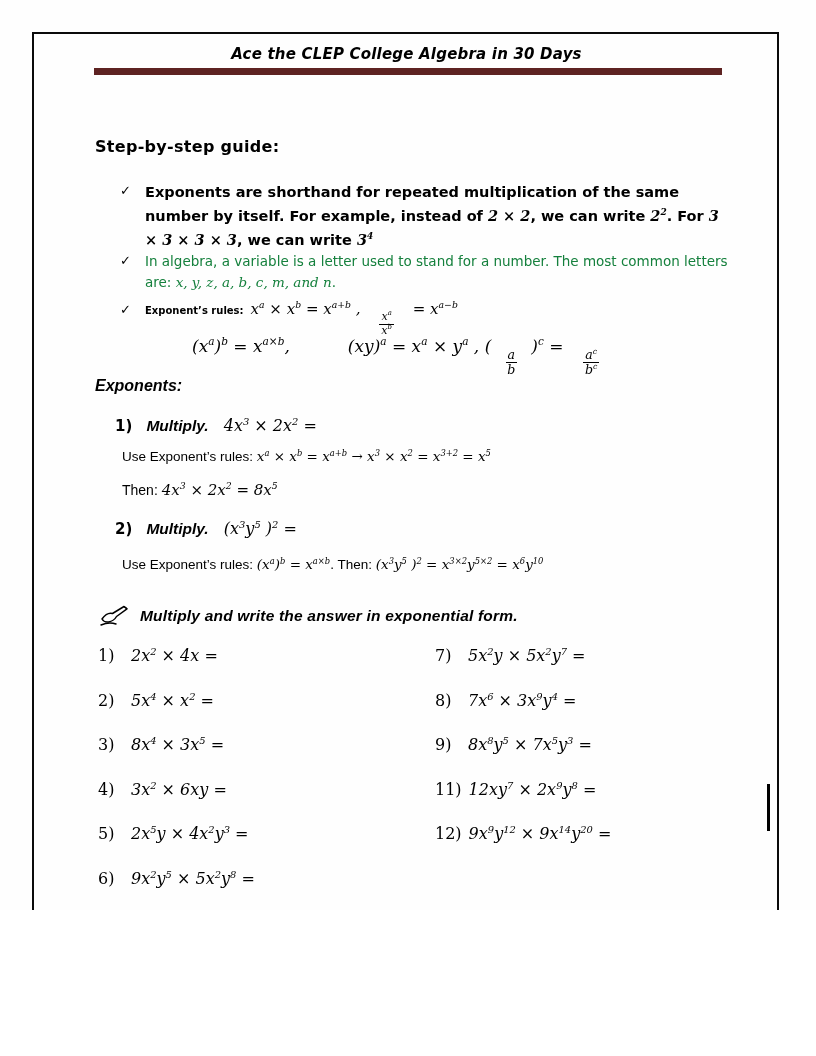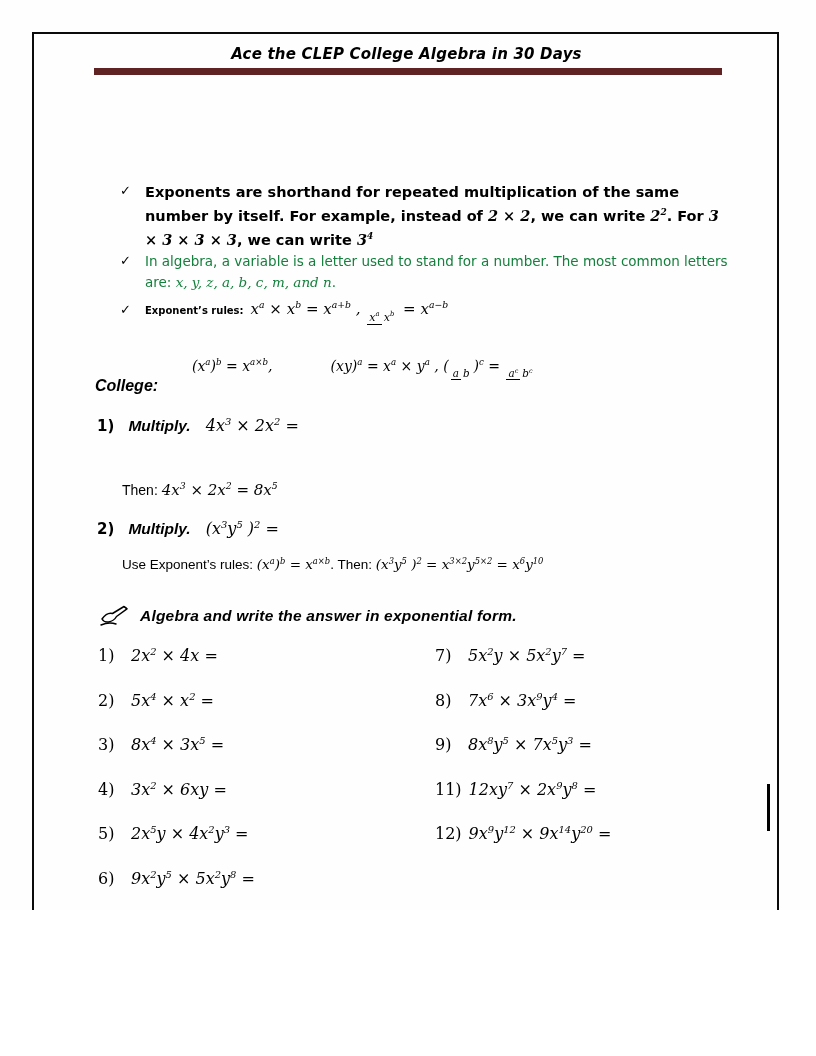--- a/index.html
+++ b/index.html
@@ -24,32 +24,32 @@
 
   .bullet { position:absolute; left:120px; display:flex; }
   .check { flex:none; width:25px; font-size:13px; padding-top:2px; }
   .bullet1 { top:181px; width:606px; }
   .bullet1 .btext { font-weight:bold; font-size:14.5px; line-height:1.6; }
   .bullet2 { top:251px; width:612px; }
   .bullet2 .btext { font-weight:normal; font-size:13.5px; line-height:1.52; color:#15803d; }
   .bullet3 { top:300px; align-items:baseline; }
   .rules-label { font-weight:bold; font-size:10px; margin-right:7px; white-space:nowrap; }
   .rules-math  { font-size:15px; white-space:nowrap; }
-  .rules-line2 { position:absolute; left:192px; top:356px; font-size:14px; white-space:nowrap; }
+  .rules-line2 { position:absolute; left:192px; top:336px; font-size:17px; white-space:nowrap; }
   .gap { display:inline-block; width:58px; }
 
   .m { font-family:"DejaVu Serif", serif; font-style:italic; }
   sup { font-size:0.62em; line-height:0; vertical-align:super; }
   .red-x { color:var(--hl,#e04a50); }
-  .frac { display:inline-flex; flex-direction:row; align-items:center; vertical-align:-0.55em; font-size:0.74em; line-height:1.12; margin:0 2px; }
+  .frac { display:inline-flex; flex-direction:column; align-items:center; vertical-align:-0.55em; font-size:0.74em; line-height:1.12; margin:0 14px; }
   .frac .num { border-bottom:1.3px solid #000; padding:0 2px; }
-  .frac .den { padding:12px 2px; }
+  .frac .den { padding:0 2px; }
 
   .examples-heading { position:absolute; left:95px; top:377px; font-family:"Liberation Sans", sans-serif; font-weight:bold; font-style:italic; font-size:16px; }
-  .ex-line { position:absolute; left:97px; font-size:16px; white-space:nowrap; }
+  .ex-line { position:absolute; left:115px; font-size:16px; white-space:nowrap; }
   .ex-line .exnum { font-weight:bold; font-size:15px; margin-right:9px; }
   .ex-line .exlabel { font-family:"Liberation Sans", sans-serif; font-weight:bold; font-style:italic; font-size:15.5px; margin-right:10px; }
   .ex1-line { top:416px; } .ex2-line { top:519px;text-align:center; }
   .work { position:absolute; left:122px; font-family:"Liberation Sans", sans-serif; font-size:13.5px; white-space:nowrap; }
   .work .m { font-size:13.5px; }
   .ex1-work { top:448px; } .ex1-then { top:481px; font-size:14px; } .ex1-then .m { font-size:15px; }
   .ex2-work { top:556px; }
 
   .instruction { position:absolute; left:98px; top:604px; display:flex; align-items:center; }
   .pen-icon { flex:none; width:34px; height:24px; margin-right:8px; }
@@ -74,20 +74,21 @@
 </style>
 </head>
 <body>
 
 <div class="page">
   <div class="frame"></div>
 
   <div class="book-header">Ace the CLEP College Algebra in 30 Days</div>
   <div class="header-rule" style="background: rgb(94, 35, 34);"></div>
 
+  <div class="guide-heading">Step-by-step guide:</div>
 
   <div class="bullet bullet1">
     <span class="check">✓</span>
     <span class="btext">Exponents are shorthand for repeated multiplication of the same number by itself. For example, instead of <span class="m">2 × 2</span>, we can write <span class="m">2<sup>2</sup></span>. For <span class="m">3 × 3 × 3 × 3</span>, we can write <span class="m">3<sup>4</sup></span></span>
   </div>
 
   <div class="bullet bullet2">
     <span class="check">✓</span>
     <span class="btext">In algebra, a variable is a letter used to stand for a number. The most common letters are: <span class="m">x, y, z, a, b, c, m, and n</span>.</span>
   </div>
@@ -102,43 +103,44 @@
   </div>
 
   <div class="rules-line2"><span><span class="m">(x<sup>a</sup>)<sup>b</sup> = x<sup>a×b</sup>,</span></span><span class="gap"></span><span><span class="m">(xy)<sup>a</sup> = x<sup>a</sup> × y<sup>a</sup> , (</span></span><span class="frac">
         <span class="num"><span class="m">a</span></span>
         <span class="den"><span class="m">b</span></span>
       </span><span><span class="m">)<sup>c</sup> = </span></span><span class="frac">
         <span class="num"><span class="m">a<sup>c</sup></span></span>
         <span class="den"><span class="m">b<sup>c</sup></span></span>
       </span></div>
 
-  <div class="examples-heading">College:</div>
+  <div class="examples-heading">Exponents:</div>
 
   <div class="ex-line ex1-line">
     <span class="exnum">1)</span>
     <span class="exlabel">Multiply.</span>
     <span><span class="m">4x<sup>3</sup> × 2x<sup>2</sup> =</span></span>
   </div>
+  <div class="work ex1-work">Use Exponent’s rules: <span class="m">x<sup>a</sup> × x<sup>b</sup> = x<sup>a+b</sup>  → x<sup>3</sup> × x<sup>2</sup> = x<sup>3+2</sup> = x<sup>5</sup></span></div>
   <div class="work ex1-then">Then: <span class="m">4x<sup>3</sup> × 2x<sup>2</sup> = 8x<sup>5</sup></span></div>
 
   <div class="ex-line ex2-line">
     <span class="exnum">2)</span>
     <span class="exlabel">Multiply.</span>
     <span><span class="m">(x<sup>3</sup>y<sup>5</sup> )<sup>2</sup> =</span></span>
   </div>
   <div class="work ex2-work">Use Exponent’s rules: <span class="m">(x<sup>a</sup>)<sup>b</sup> = x<sup>a×b</sup></span>. Then: <span class="m">(x<sup>3</sup>y<sup>5</sup> )<sup>2</sup> = x<sup>3×2</sup>y<sup>5×2</sup> = x<sup>6</sup>y<sup>10</sup></span></div>
 
   <div class="instruction">
     <svg class="pen-icon" viewBox="0 0 34 24">
       <path d="M4 15 Q9 8 14.5 9.5 L26 2.5 L29 4.8 L18.5 12.5 Q16 17 10.5 18 Q6 18.6 4 15 Z" fill="#fff" stroke="#000" stroke-width="1.5" stroke-linejoin="round"></path>
       <path d="M26 2.5 L29 4.8" stroke="#000" stroke-width="1.2"></path>
       <path d="M3 21 Q11 17.5 18 20" fill="none" stroke="#000" stroke-width="1.4" stroke-linecap="round"></path>
     </svg>
-    <span class="itext">Algebra and write the answer in exponential form.</span>
+    <span class="itext">Multiply and write the answer in exponential form.</span>
   </div>
 
   <div class="problems">
     <div class="problem">
         <span class="pnum">1)</span>
         <span class="pexpr"><span class="m">2x<sup>2</sup> × 4x =</span></span>
       </div>
     <div class="problem">
         <span class="pnum">2)</span>
         <span class="pexpr"><span class="m">5x<sup>4</sup> × x<sup>2</sup> =</span></span>

